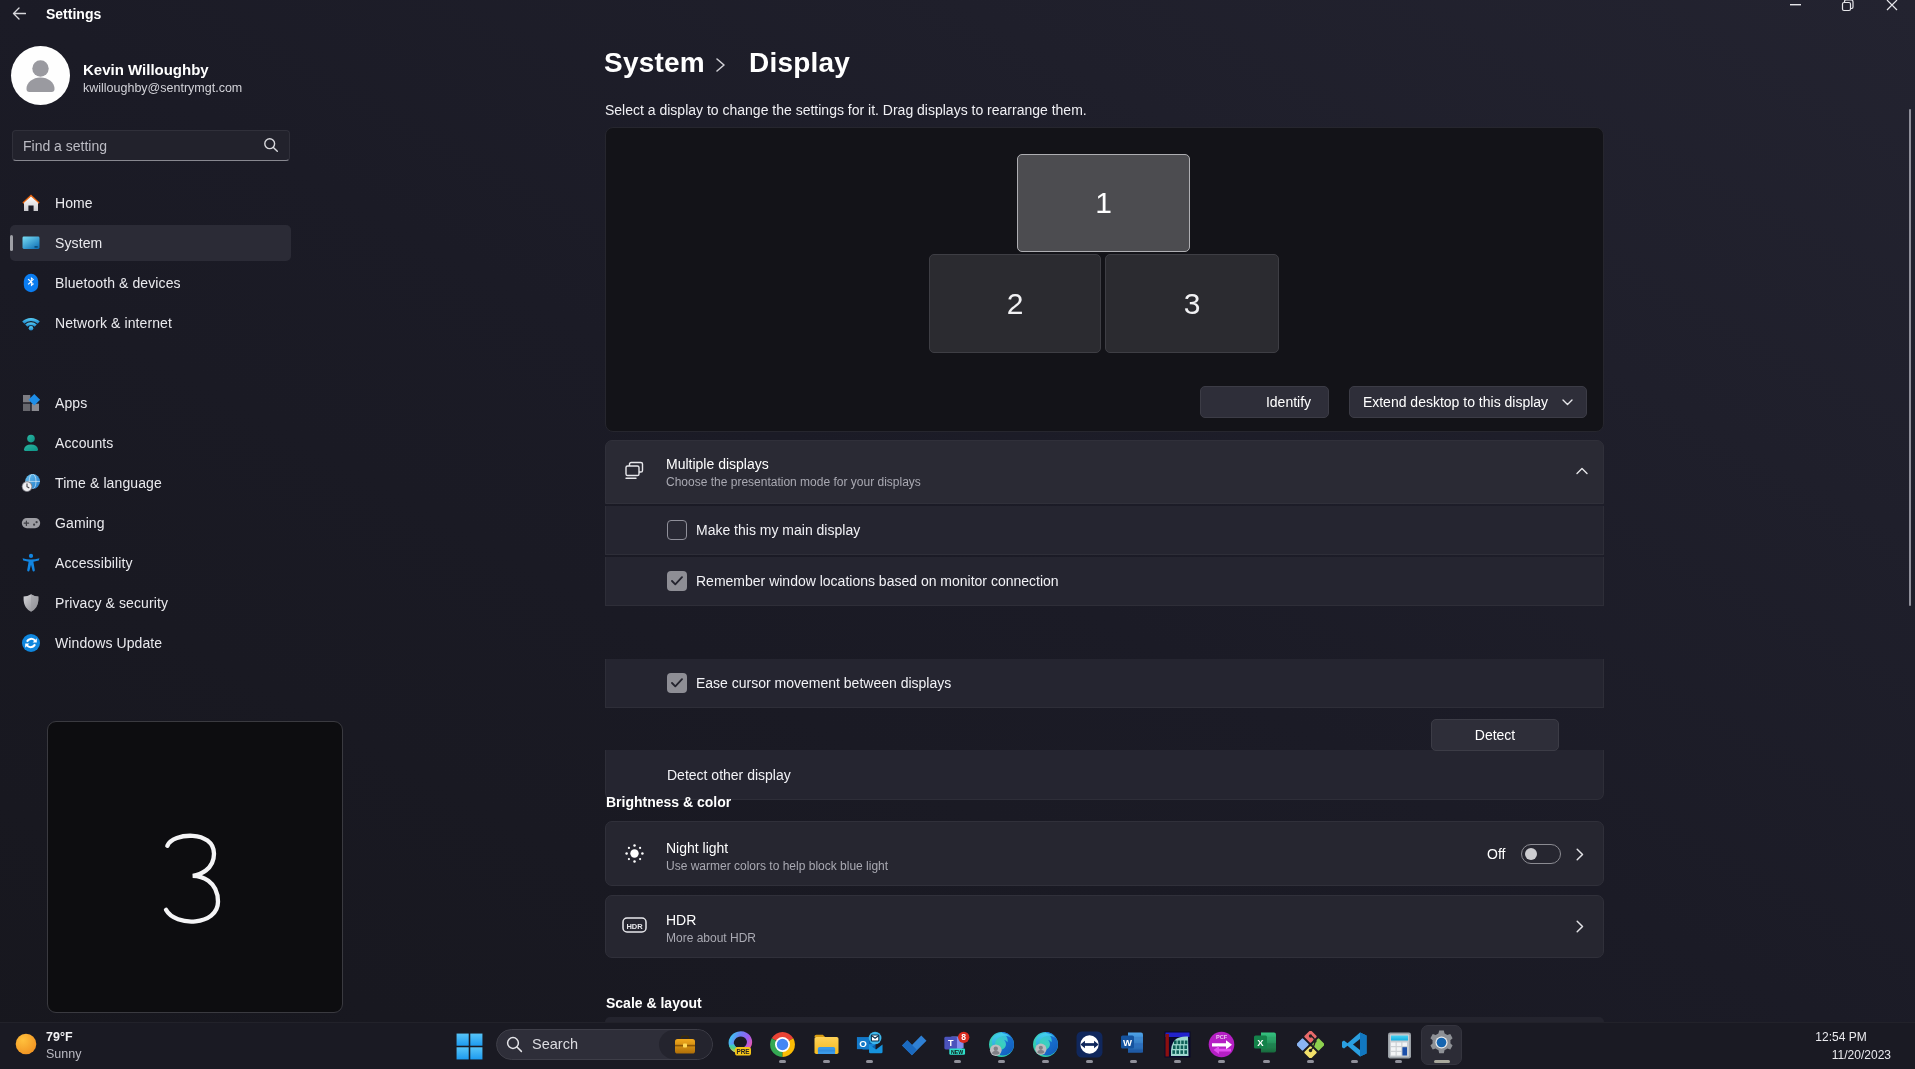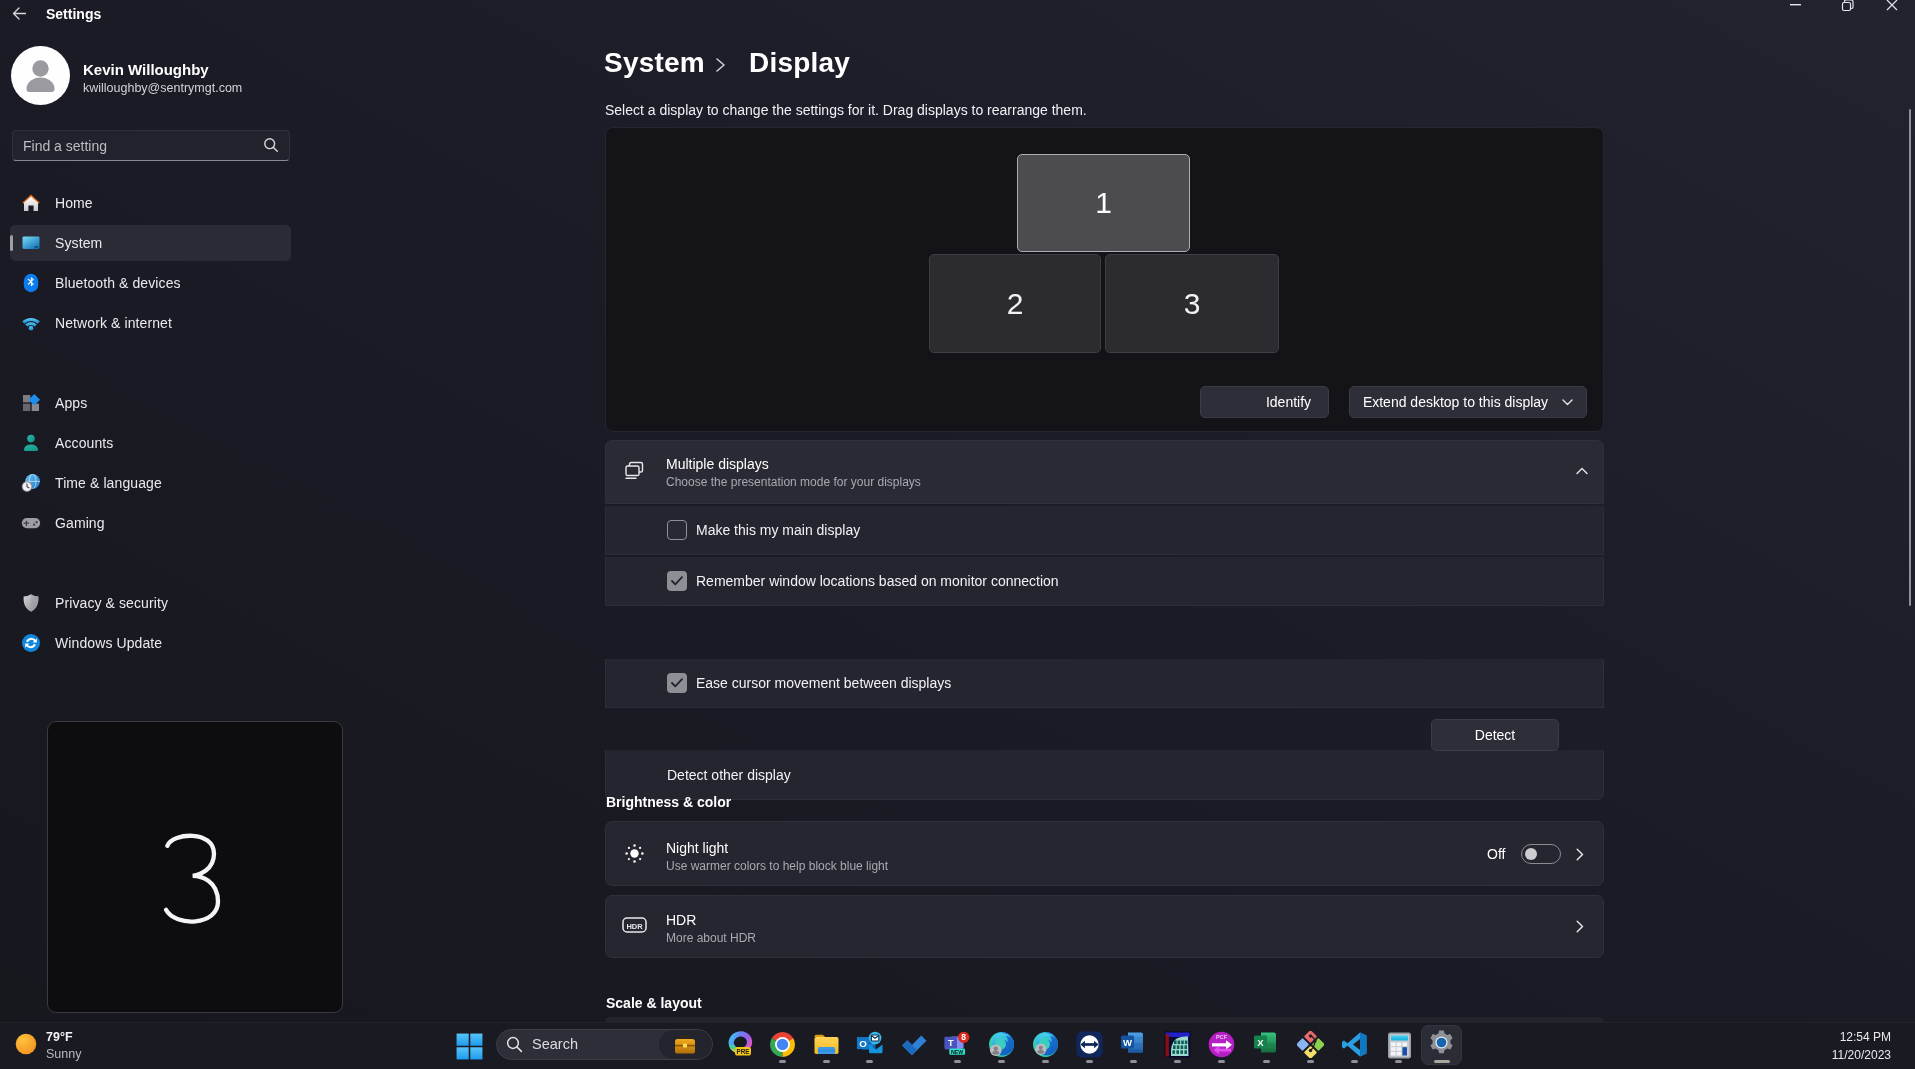--- a/index.html
+++ b/index.html
@@ -145,20 +145,27 @@
   </div>
   <div class="nav-item" style="top:505px;">
     <svg class="ic" viewBox="0 0 20 20">
       <rect x="0.8" y="5" width="18.4" height="10.2" rx="5.1" fill="#9d9da3"></rect>
       <path d="M5.4 8 v4.4 M3.2 10.2 h4.4" stroke="#3e3e44" stroke-width="1.2" stroke-linecap="round"></path>
       <circle cx="13.1" cy="11.7" r="1.1" fill="#3e3e44"></circle>
       <circle cx="15.6" cy="9.2" r="1.1" fill="#3e3e44"></circle>
     </svg>
       <span class="tx">Gaming</span>
   </div>
+  <div class="nav-item" style="top:545px;">
+    <svg class="ic" viewBox="0 0 20 20">
+      <circle cx="10" cy="2.9" r="2.1" fill="#1285e0"></circle>
+      <path d="M1.6 5.3 Q10 7.7 18.4 5.3 L17.8 7.4 Q14 8.4 12.4 8.7 L13.8 17 Q14 18.3 12.8 18.5 Q11.8 18.7 11.5 17.5 L10 11.8 L8.5 17.5 Q8.2 18.7 7.2 18.5 Q6 18.3 6.2 17 L7.6 8.7 Q6 8.4 2.2 7.4 Z" fill="#1285e0"></path>
+    </svg>
+      <span class="tx">Accessibility</span>
+  </div>
   <div class="nav-item" style="top:585px;">
     <svg class="ic" viewBox="0 0 20 20">
       <defs>
           <linearGradient id="shg" x1="0" y1="0" x2="1" y2="1">
         <stop offset="0" stop-color="#d6d6da"></stop>
             <stop offset="1" stop-color="#85858b"></stop>
           </linearGradient>
         </defs>
       <path d="M10 1.2 Q13.6 3.4 17.4 3.6 Q17.8 10.4 15.2 14.2 Q13 17.4 10 18.8 Q7 17.4 4.8 14.2 Q2.2 10.4 2.6 3.6 Q6.4 3.4 10 1.2 Z" fill="url(#shg)"></path>
       <path d="M10 1.2 Q13.6 3.4 17.4 3.6 Q17.8 10.4 15.2 14.2 Q13 17.4 10 18.8 Z" fill="#9a9aa0" opacity="0.55"></path>
@@ -544,16 +551,16 @@
   <div class="dash" style="left:1395px;"></div>
 
   <div class="abs" style="left:1421px;top:1025px;width:41px;height:40px;background:#2c2c36;border:1px solid #34343e;border-radius:7px;box-sizing:border-box;"></div>
   <svg class="tbicon" style="left:1428px;top:1029px" width="28" height="28" viewBox="0 0 28 28">
     <path d="M11.6 1.5 h4.8 l0.8 3.2 a9.8 9.8 0 0 1 2.8 1.6 l3.1 -1 l2.4 4.2 l-2.3 2.2 a9.8 9.8 0 0 1 0 3.2 l2.3 2.2 l-2.4 4.2 l-3.1 -1 a9.8 9.8 0 0 1 -2.8 1.6 l-0.8 3.2 h-4.8 l-0.8 -3.2 a9.8 9.8 0 0 1 -2.8 -1.6 l-3.1 1 l-2.4 -4.2 l2.3 -2.2 a9.8 9.8 0 0 1 0 -3.2 l-2.3 -2.2 l2.4 -4.2 l3.1 1 a9.8 9.8 0 0 1 2.8 -1.6 z" fill="#8e9196"></path>
     <circle cx="14" cy="14" r="6.3" fill="#e8eaec"></circle>
     <circle cx="14" cy="14" r="5" fill="#1565b0"></circle>
   </svg>
   <div class="dash" style="left:1434px;width:16px;background:#a8a89c;"></div>
 
-  <div class="abs" style="left:1791px;top:1030px;width:100px;text-align:right;font-size:12px;color:#eaeaee;">12:54 PM</div>
+  <div class="abs" style="left:1791px;top:1030px;width:100px;text-align:center;font-size:12px;color:#eaeaee;">12:54 PM</div>
   <div class="abs" style="left:1791px;top:1048px;width:100px;text-align:right;font-size:12px;color:#eaeaee;">11/20/2023</div>
 
 </div>
 
 </body></html>

